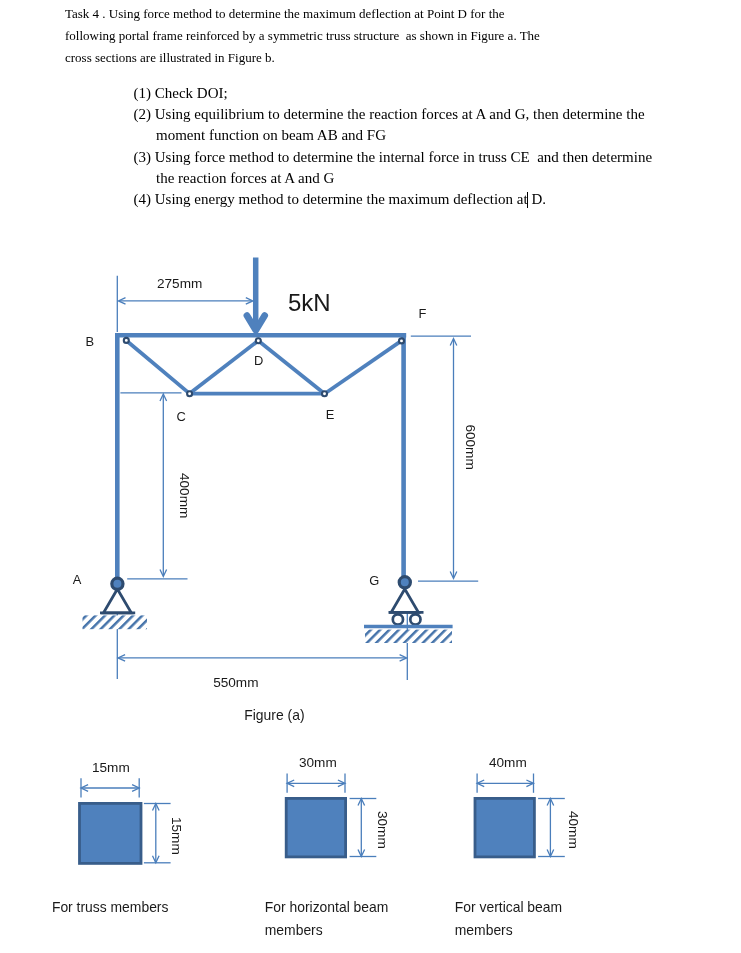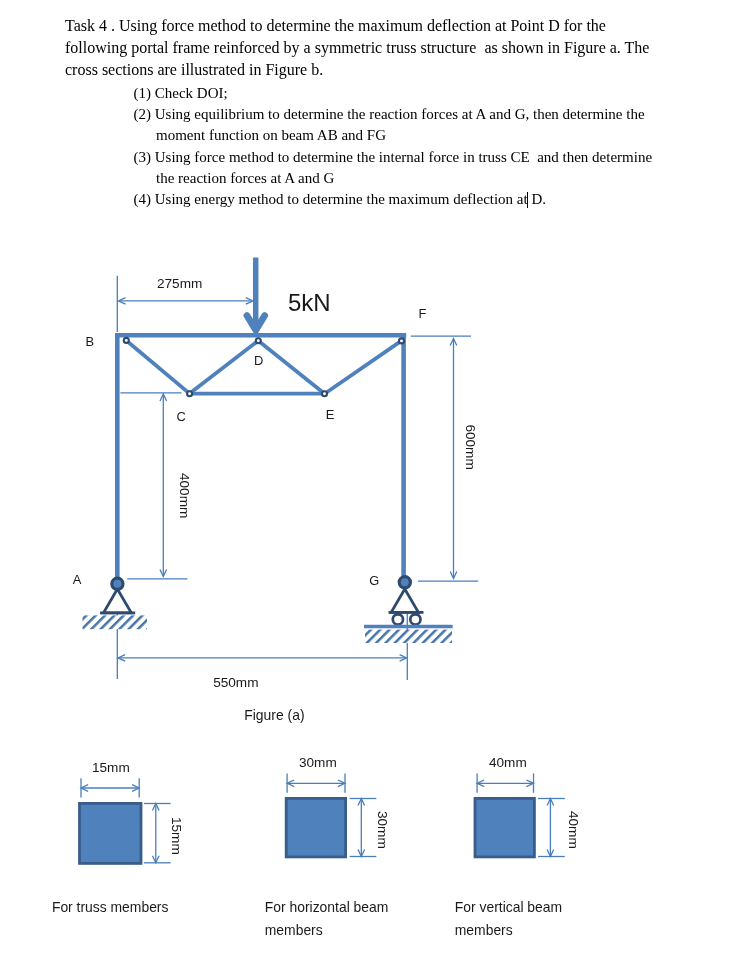--- a/index.html
+++ b/index.html
@@ -1,18 +1,18 @@
 <!DOCTYPE html>
 <html><head>
 <meta charset="utf-8">
 <style>
   html,body{margin:0;padding:0;background:#fff;}
   #page{position:relative;width:741px;height:953px;background:#fff;overflow:hidden;}
   .ser{font-family:"Liberation Serif",serif;color:#000;}
-  #p1{position:absolute;left:65px;top:15px;font-size:16px;line-height:22.05px;white-space:pre;}
+  #p1{position:absolute;left:65px;top:3px;font-size:13px;line-height:22.05px;white-space:pre;}
   #p2{position:absolute;left:85.5px;top:83px;font-size:15px;line-height:21.2px;white-space:pre;margin-left:48px;}
   #cursor{position:absolute;left:526.5px;top:191.5px;width:1.3px;height:16.5px;background:#000;}
   svg{position:absolute;left:0;top:0;}
   .lbl{font-family:"Liberation Sans",sans-serif;font-size:13.6px;fill:#1a1a1a;}
   .nd{font-family:"Liberation Sans",sans-serif;font-size:12.9px;fill:#1a1a1a;}
   .cap{font-family:"Liberation Sans",sans-serif;font-size:13.9px;fill:#1a1a1a;}
 </style>
 </head>
 <body>
 <div id="page">

